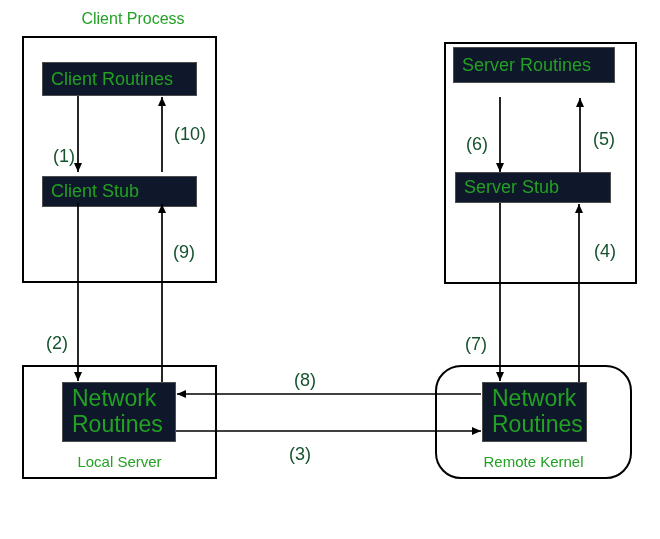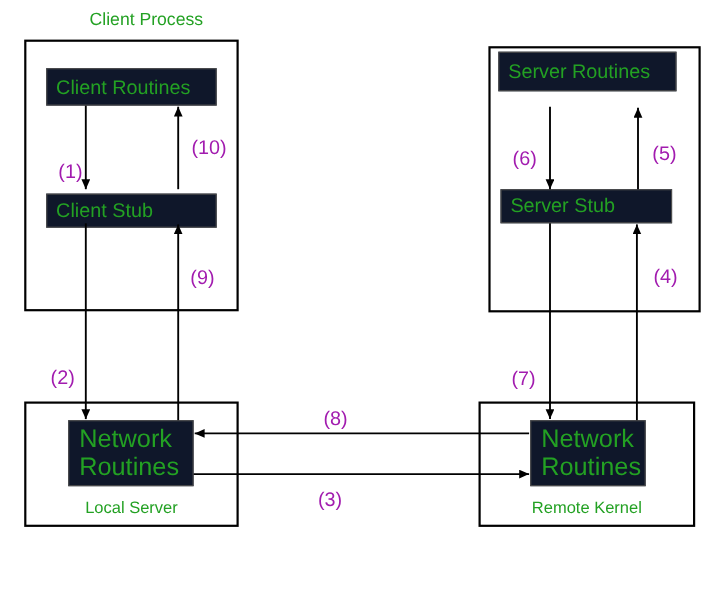--- a/index.html
+++ b/index.html
@@ -54,38 +54,38 @@
     text-align: center;
     color: var(--green, #23a123);
     font-size: 16px;
     top: 10px;
     white-space: nowrap;
   }
   .step {
     position: absolute;
     width: 44px;
     text-align: center;
-    color: #a21caf;
+    color: #14532d;
     font-size: 18px;
     white-space: nowrap;
   }
   .arrow-layer {
     position: absolute;
     left: 0; top: 0;
     width: 660px; height: 539px;
     pointer-events: none;
   }
   .arrow-layer line { stroke: var(--line, #000); stroke-width: 1.7; }
   .ah { fill: var(--line, #000); }
 
   
   .client-process-box { left: 22px;  top: 36px;  width: 195px; height: 247px; }
   .server-process-box { left: 444px; top: 42px;  width: 193px; height: 242px; }
   .local-kernel-box   { left: 22px;  top: 365px; width: 195px; height: 114px; }
-  .remote-kernel-box  { left: 435px; top: 365px; width: 197px; height: 114px; }
+  .remote-kernel-box  { left: 435px; top: 365px; width: 197px; height: 114px; border-radius: 26px; }
 
   .client-routines-box { left: 42px;  top: 62px;  width: 155px; height: 34px; }
   .client-stub-box     { left: 42px;  top: 176px; width: 155px; height: 31px; }
   .server-routines-box { left: 453px; top: 47px;  width: 162px; height: 36px; }
   .server-stub-box     { left: 455px; top: 172px; width: 156px; height: 31px; }
   .network-local-box   { left: 62px;  top: 382px; width: 114px; height: 60px; align-items: flex-start; }
   .network-remote-box  { left: 482px; top: 382px; width: 105px; height: 60px; align-items: flex-start; }
 
   .client-title { left: 43px; }
   .server-title { left: 444px; }

